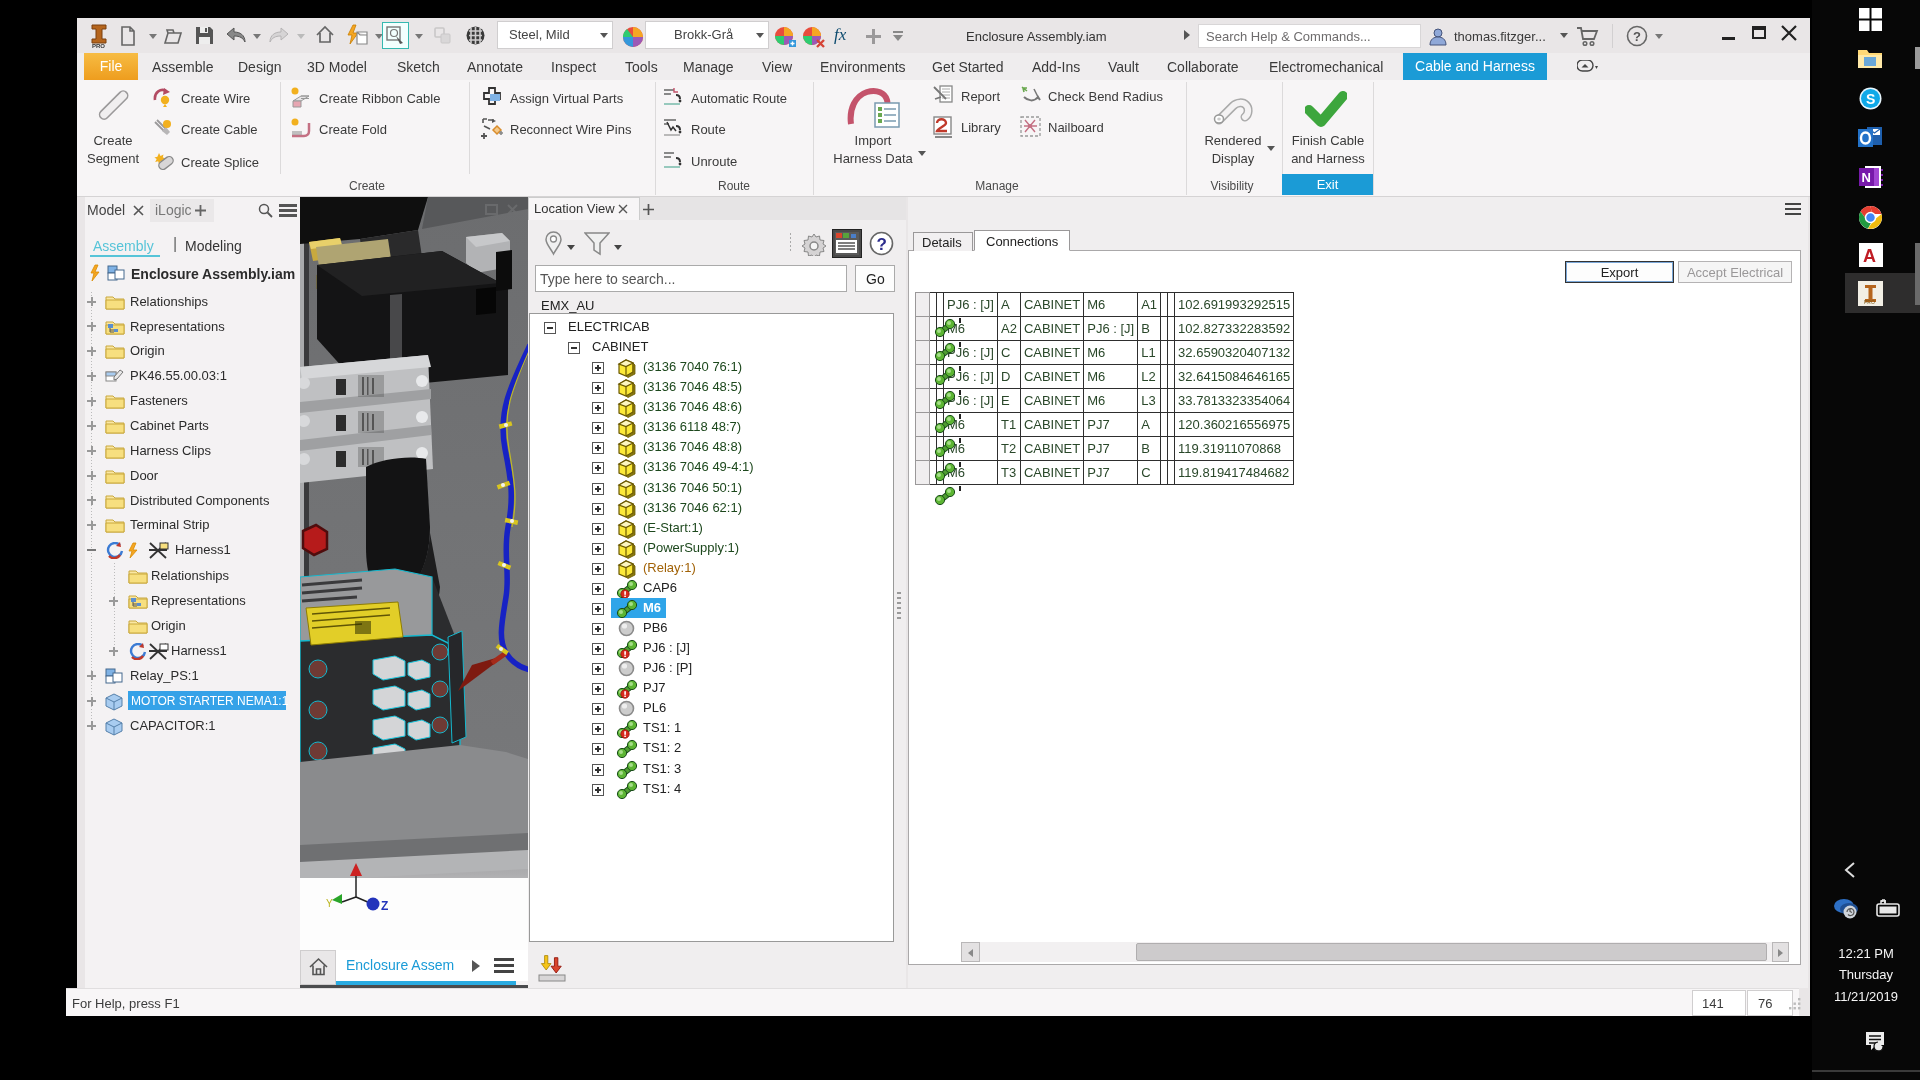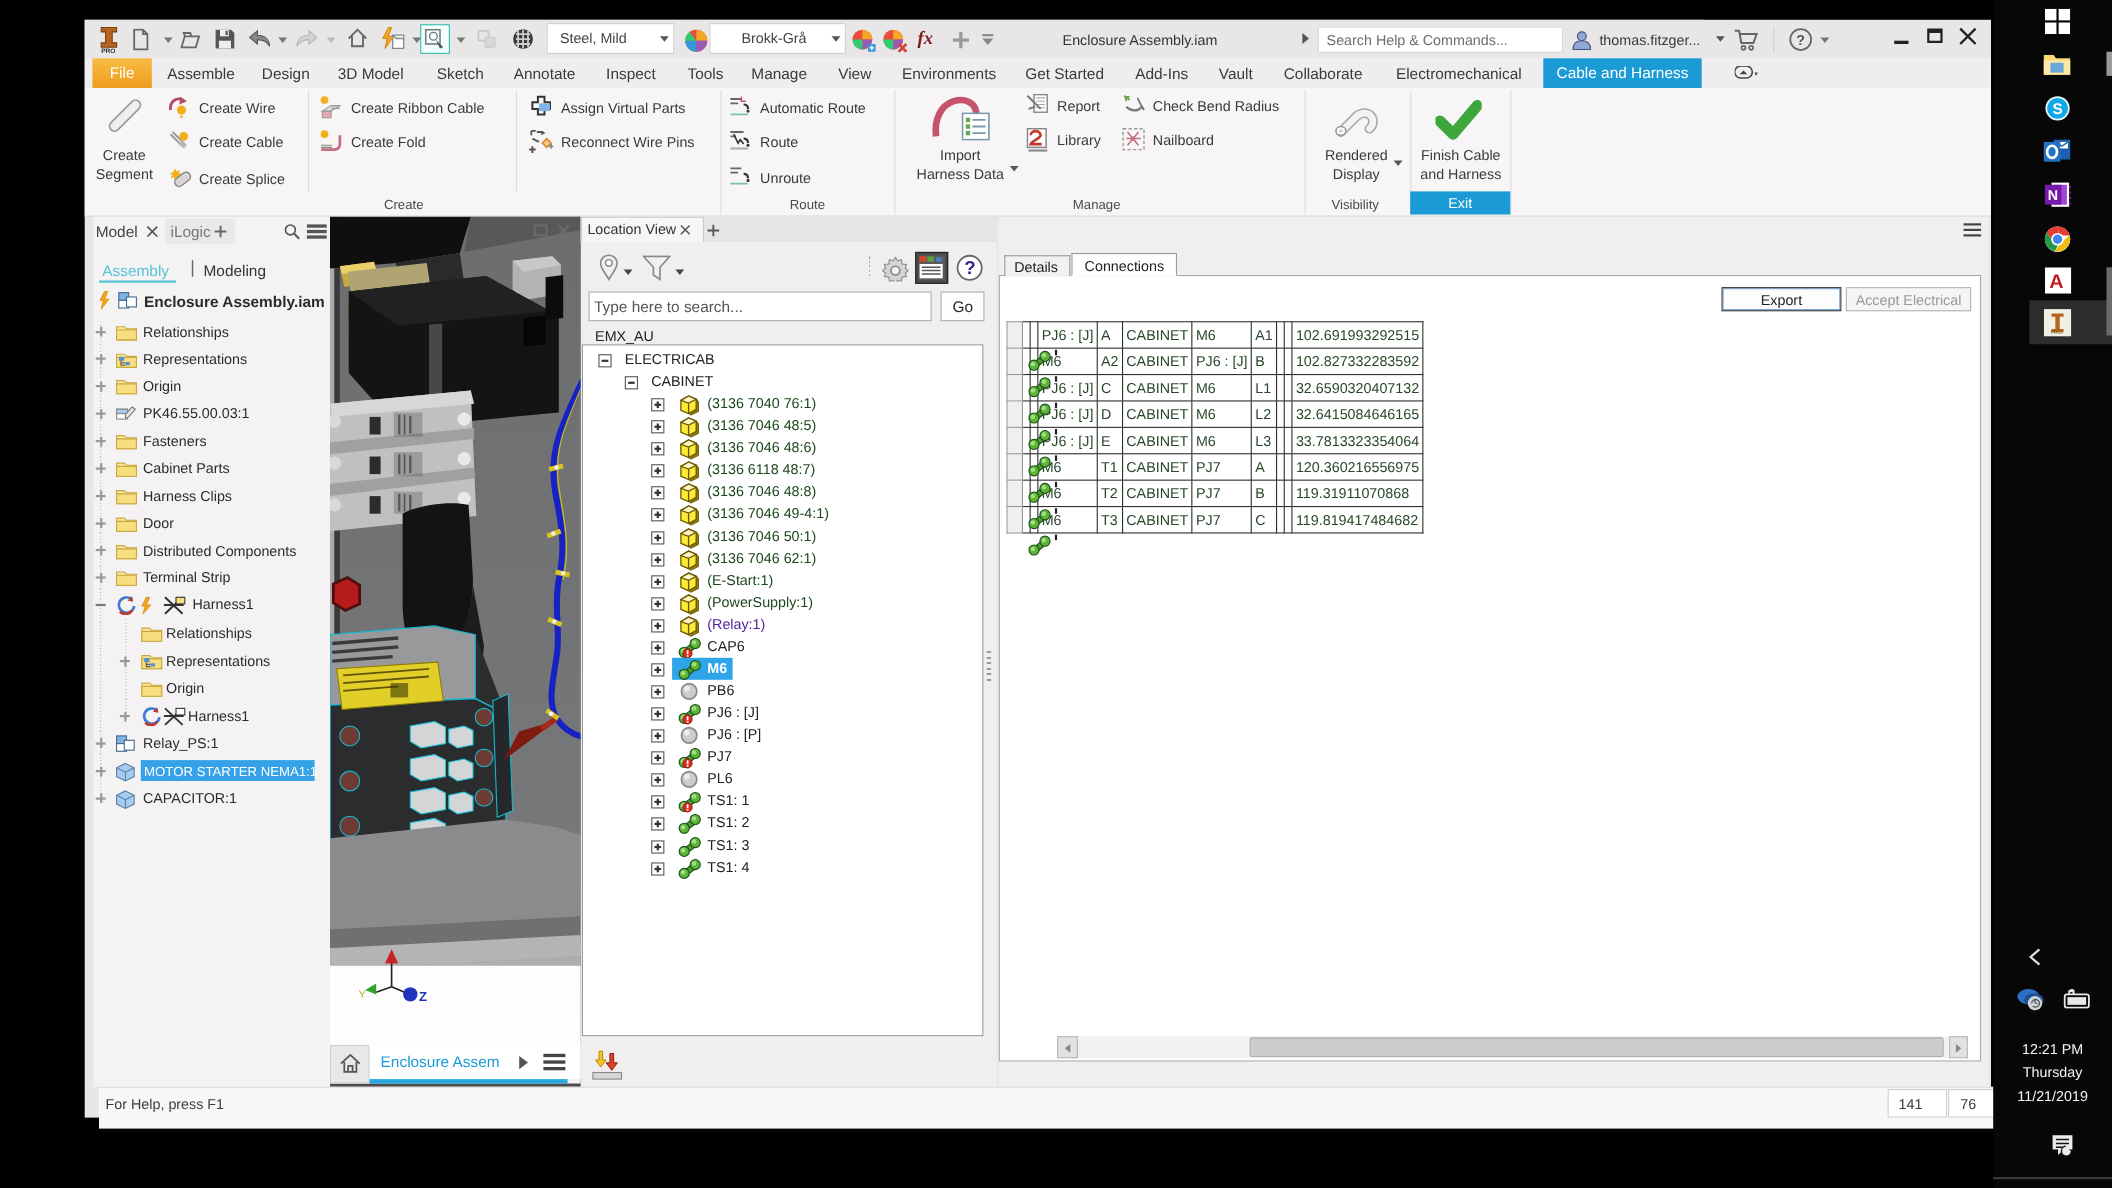--- a/index.html
+++ b/index.html
@@ -99,21 +99,21 @@
       <rect x="15" y="14" width="7" height="7" fill="#3498DB"></rect>
         <path d="M16.5 17.5 h4 M18.5 15.5 v4" stroke="#fff" stroke-width="1.4"></path>
     </svg>
     <svg class="abs" style="left:725px;top:8px;" width="24" height="22" viewBox="0 0 24 22">
       <circle cx="10" cy="10" r="9" fill="#E84C3D"></circle>
         <path d="M10 1 A9 9 0 0 1 19 10 L10 10 z" fill="#F5A623"></path>
         <path d="M19 10 A9 9 0 0 1 10 19 L10 10 z" fill="#9B59B6"></path>
         <path d="M10 19 A9 9 0 0 1 1 10 L10 10 z" fill="#2ECC71"></path>
       <path d="M15 14 l7 7 M22 14 l-7 7" stroke="#D54437" stroke-width="2.4"></path>
     </svg>
-    <div class="abs" style="left:757px;top:7px;font-size:17px;font-style:italic;color:#7f1d1d;font-family:'Liberation Serif',serif;font-weight:bold;">fx</div>
+    <div class="abs" style="left:757px;top:7px;font-size:17px;font-style:italic;color:#0c4a6e;font-family:'Liberation Serif',serif;font-weight:normal;">fx</div>
     <svg class="abs" style="left:789px;top:11px;" width="15" height="15" viewBox="0 0 15 15">
         <path d="M6 0 h3 v6 h6 v3 h-6 v6 h-3 v-6 h-6 v-3 h6 z" fill="#9b999a"></path>
       </svg>
     <div class="abs" style="left:816px;top:13px;width:10px;height:2px;background:#888;"></div>
     <div class="abs" style="left:816px;top:17px;width:0;height:0;border-left:5px solid transparent;border-right:5px solid transparent;border-top:6px solid #888;"></div>
     <div class="abs t13" style="left:889px;top:11px;color:#333;">Enclosure Assembly.iam</div>
     <div class="abs" style="left:1107px;top:12px;width:0;height:0;border-top:5px solid transparent;border-bottom:5px solid transparent;border-left:6px solid #555;"></div>
 
     <div class="abs" style="left:1121px;top:6px;width:223px;height:24px;background:#fff;border:1px solid #D8D6D7;">
       <div class="abs t13" style="left:7px;top:4px;color:#6e6c6d;">Search Help &amp; Commands...</div>
@@ -821,21 +821,21 @@
       <div class="abs" style="left:115px;top:343px;color:#1d481d;">(PowerSupply:1)</div>
       <div class="abs" style="left:64px;top:366px;width:12px;height:12px;border:1px solid #555;background:#fff;"></div>
         <div class="abs" style="left:67px;top:371px;width:6px;height:1.6px;background:#333;"></div>
         <div class="abs" style="left:69px;top:369px;width:1.6px;height:6px;background:#333;"></div>
       <svg class="abs" style="left:88px;top:362px;" width="21" height="20" viewBox="0 0 21 20">
 <path d="M3 6 L10 2 L17 5 L17 14 L10 18 L3 15 z" fill="#FCE938" stroke="#6b5900" stroke-width="1.2"></path>
 <path d="M3 6 L10 2 L17 5 L10 8.5 z" fill="#FDF6C0" stroke="#6b5900" stroke-width="1.2"></path>
 <path d="M10 8.5 V18" stroke="#6b5900" stroke-width="1.2"></path>
           <path d="M17 5 L19 7 L19 16 L12 19.5 L10 18 L17 14.5 z" fill="#8a7a10" stroke="#6b5900" stroke-width="0.8"></path>
         </svg>
-      <div class="abs" style="left:115px;top:363px;color:#4c1d95;">(Relay:1)</div>
+      <div class="abs" style="left:115px;top:363px;color:#a16207;">(Relay:1)</div>
       <div class="abs" style="left:64px;top:386px;width:12px;height:12px;border:1px solid #555;background:#fff;"></div>
         <div class="abs" style="left:67px;top:391px;width:6px;height:1.6px;background:#333;"></div>
         <div class="abs" style="left:69px;top:389px;width:1.6px;height:6px;background:#333;"></div>
       <svg class="abs" style="left:88px;top:382px;" width="22" height="20" viewBox="0 0 22 20">
 <g stroke="#1a4d1a" stroke-width="1">
             <rect x="4" y="8" width="14" height="5" rx="2.5" fill="#4f9e31" transform="rotate(-38 11 10)"></rect>
 <circle cx="6" cy="14" r="4.6" fill="#5CB533"></circle>
             <circle cx="5" cy="13" r="2" fill="#a5dd8a" stroke="none"></circle>
 <circle cx="16" cy="6" r="4.6" fill="#5CB533"></circle>
             <circle cx="15" cy="5" r="2" fill="#a5dd8a" stroke="none"></circle>
@@ -1192,21 +1192,21 @@
     <div class="abs" style="left:53px;top:745px;width:19px;height:20px;background:#E3E1E2;border:1px solid #b9b7b8;">
         <div style="margin:6px 0 0 6px;width:0;height:0;border-top:4px solid transparent;border-bottom:4px solid transparent;border-right:5px solid #888;"></div>
       </div>
     <div class="abs" style="left:864px;top:745px;width:17px;height:20px;background:#E3E1E2;border:1px solid #b9b7b8;">
         <div style="margin:6px 0 0 5px;width:0;height:0;border-top:4px solid transparent;border-bottom:4px solid transparent;border-left:5px solid #888;"></div>
       </div>
     <div class="abs" style="left:228px;top:746px;width:631px;height:18px;background:#CDCBCC;border:1px solid #b0aeaf;border-radius:2px;"></div>
 
   </div>
 
-  <div id="statusbar" class="abs" style="left:90px;top:988px;width:1733px;height:38px;background:#F8F6F7;border-top:1px solid #E0DEDF;">
+  <div id="statusbar" class="abs" style="left:66px;top:988px;width:1733px;height:28px;background:#F8F6F7;border-top:1px solid #E0DEDF;">
     <div class="abs t13" style="left:6px;top:7px;">For Help, press F1</div>
     <div class="abs" style="left:1626px;top:1px;width:54px;height:26px;background:#fff;border:1px solid #d0cecf;"></div>
     <div class="abs t13" style="left:1636px;top:7px;">141</div>
     <div class="abs" style="left:1681px;top:1px;width:46px;height:26px;background:#fff;border:1px solid #d0cecf;"></div>
     <div class="abs t13" style="left:1692px;top:7px;">76</div>
     <svg class="abs" style="left:1723px;top:9px;" width="12" height="12" viewBox="0 0 12 12">
         <g fill="#bbb">
           <rect x="9" y="9" width="2.4" height="2.4"></rect>
           <rect x="9" y="4.5" width="2.4" height="2.4"></rect>
           <rect x="9" y="0" width="2.4" height="2.4"></rect>

